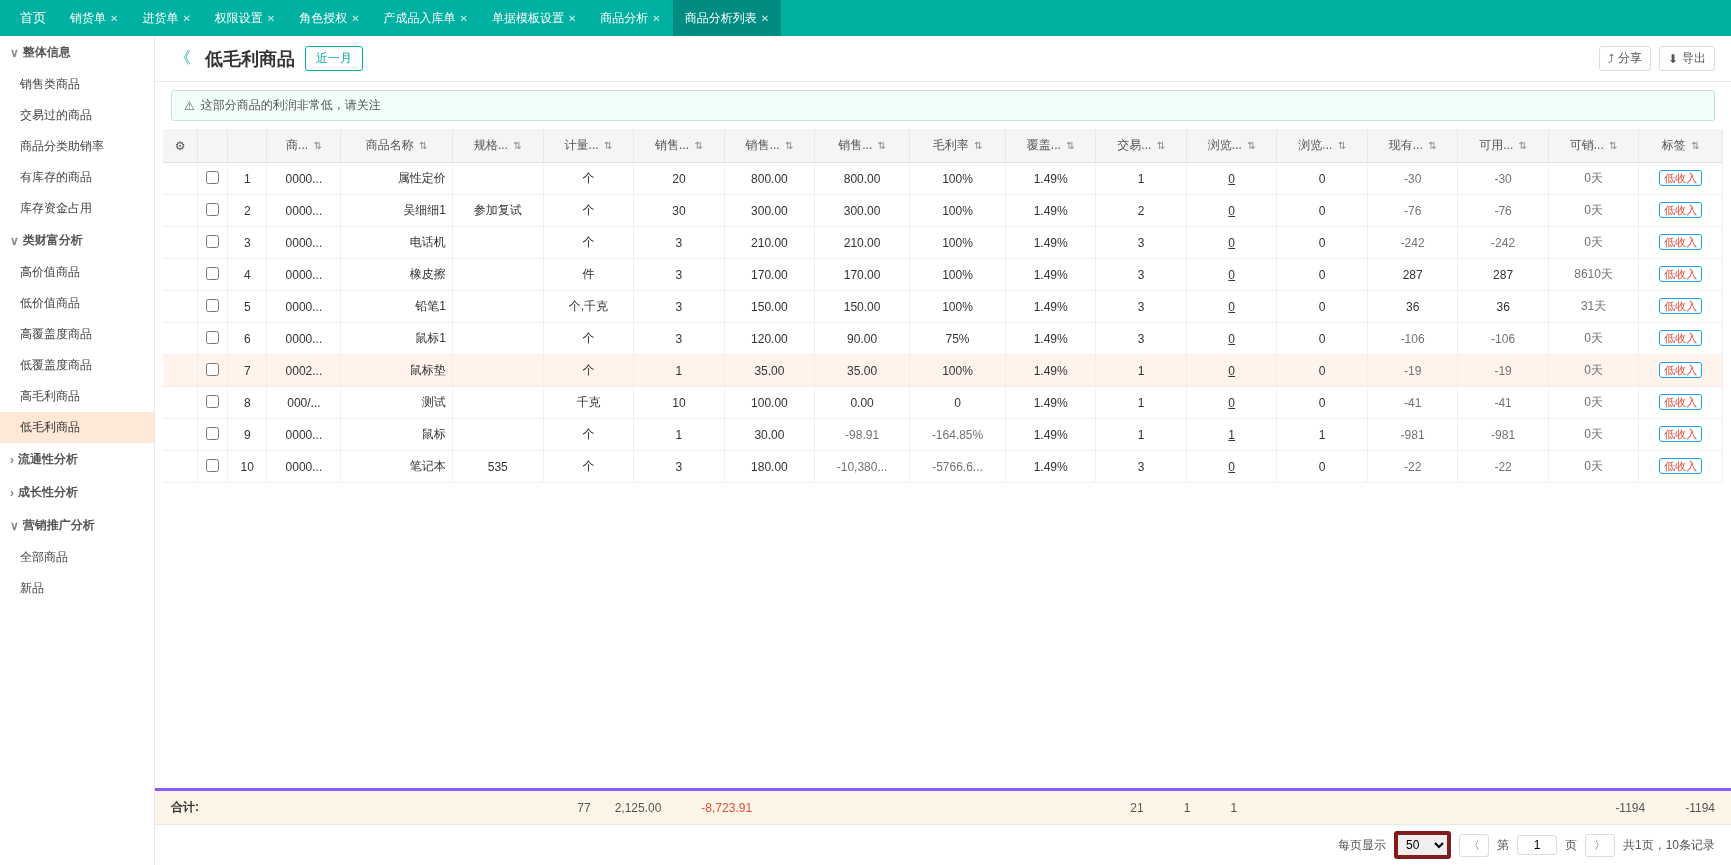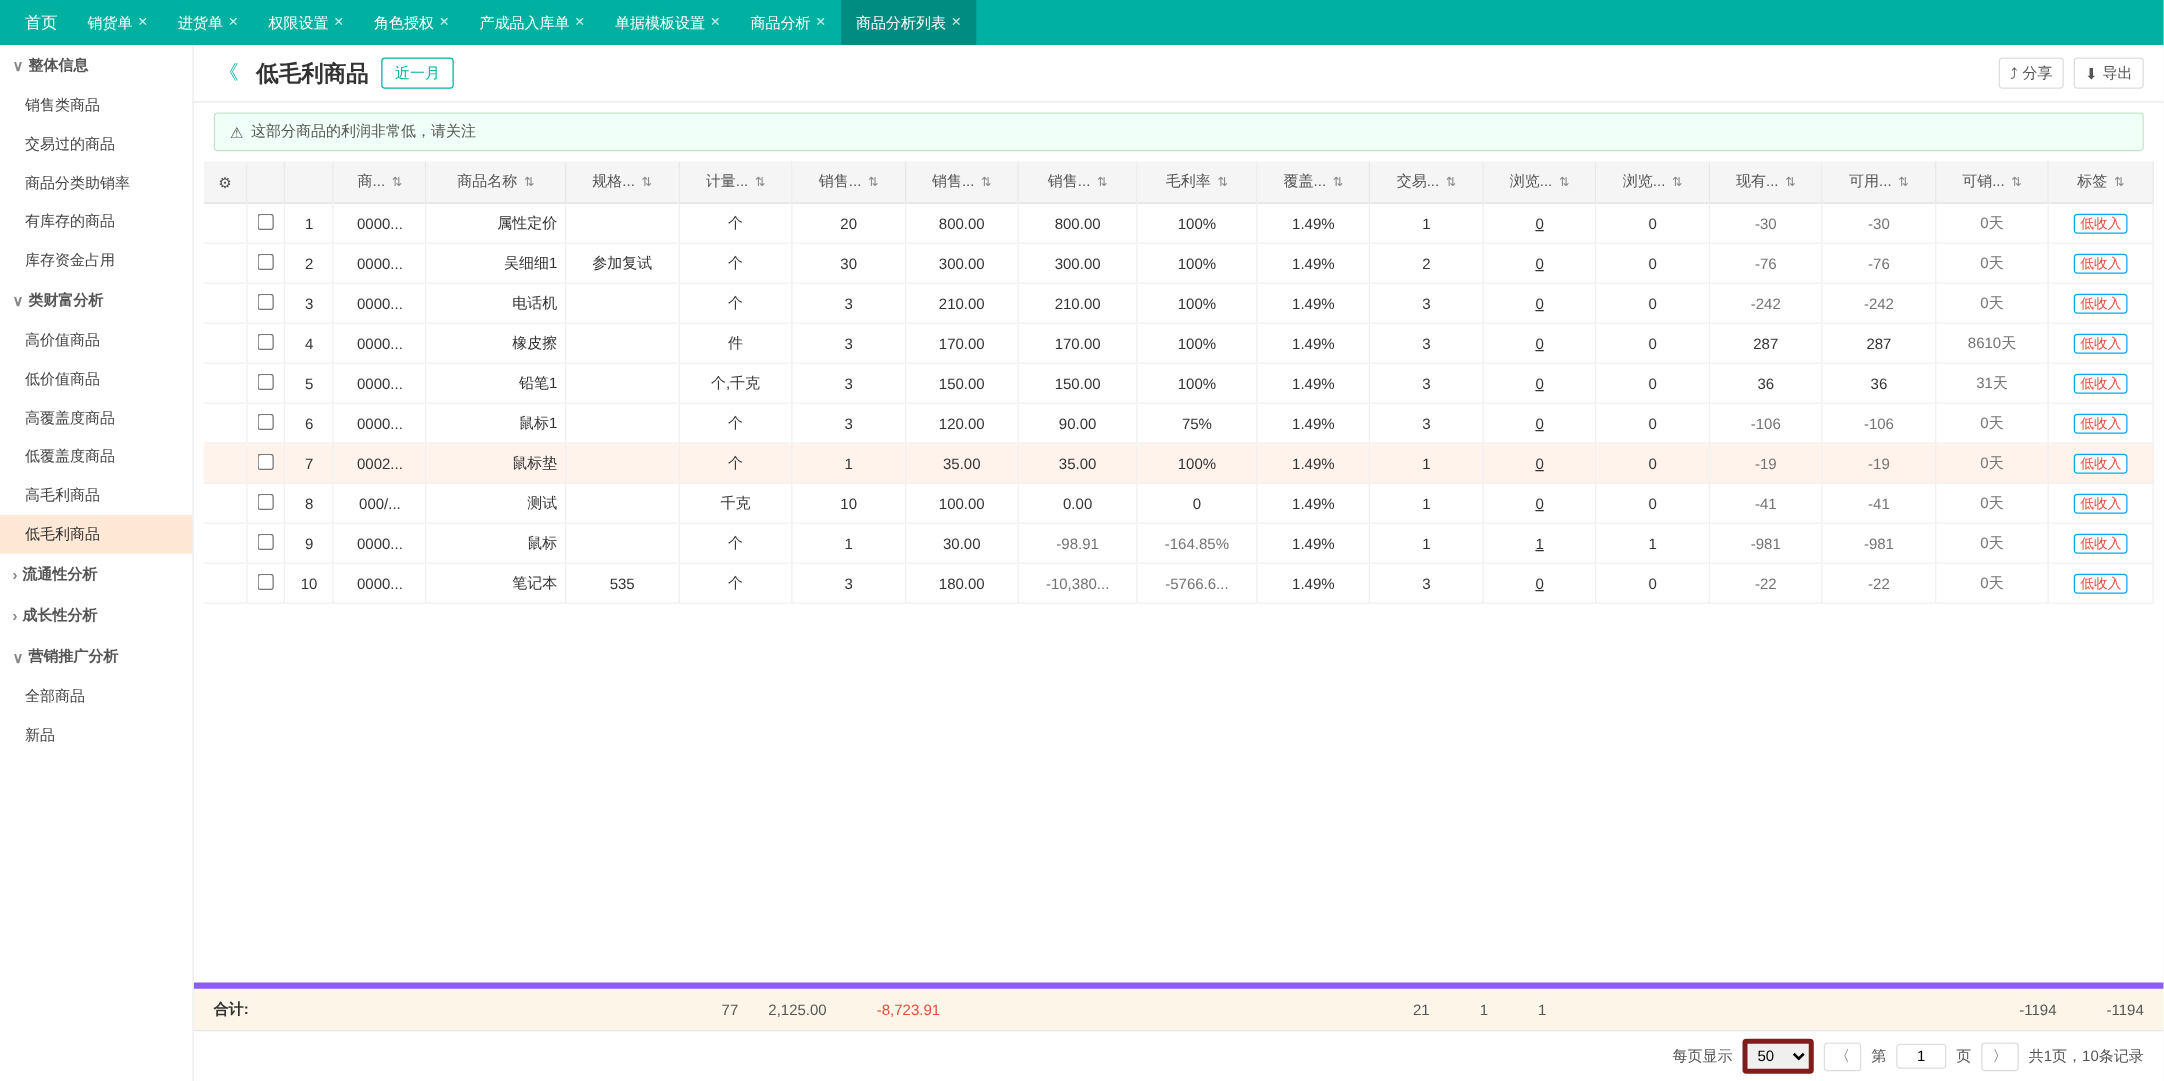--- a/index.html
+++ b/index.html
@@ -179,21 +179,21 @@
       border-radius: 3px;
       padding: 1px 4px;
       font-size: 11px;
     }
 
     .underline-link { text-decoration: underline; color: #333; cursor: pointer; }
 
     
     .table-footer {
       background: #fdf5e8;
-      border-top: 5px solid #8b5cf6;
+      border-top: 3px solid #8b5cf6;
       display: flex;
       align-items: center;
       padding: 8px 16px;
       gap: 20px;
       font-size: 12px;
       color: #555;
     }
     .footer-label { font-weight: bold; color: #333; }
 
     

